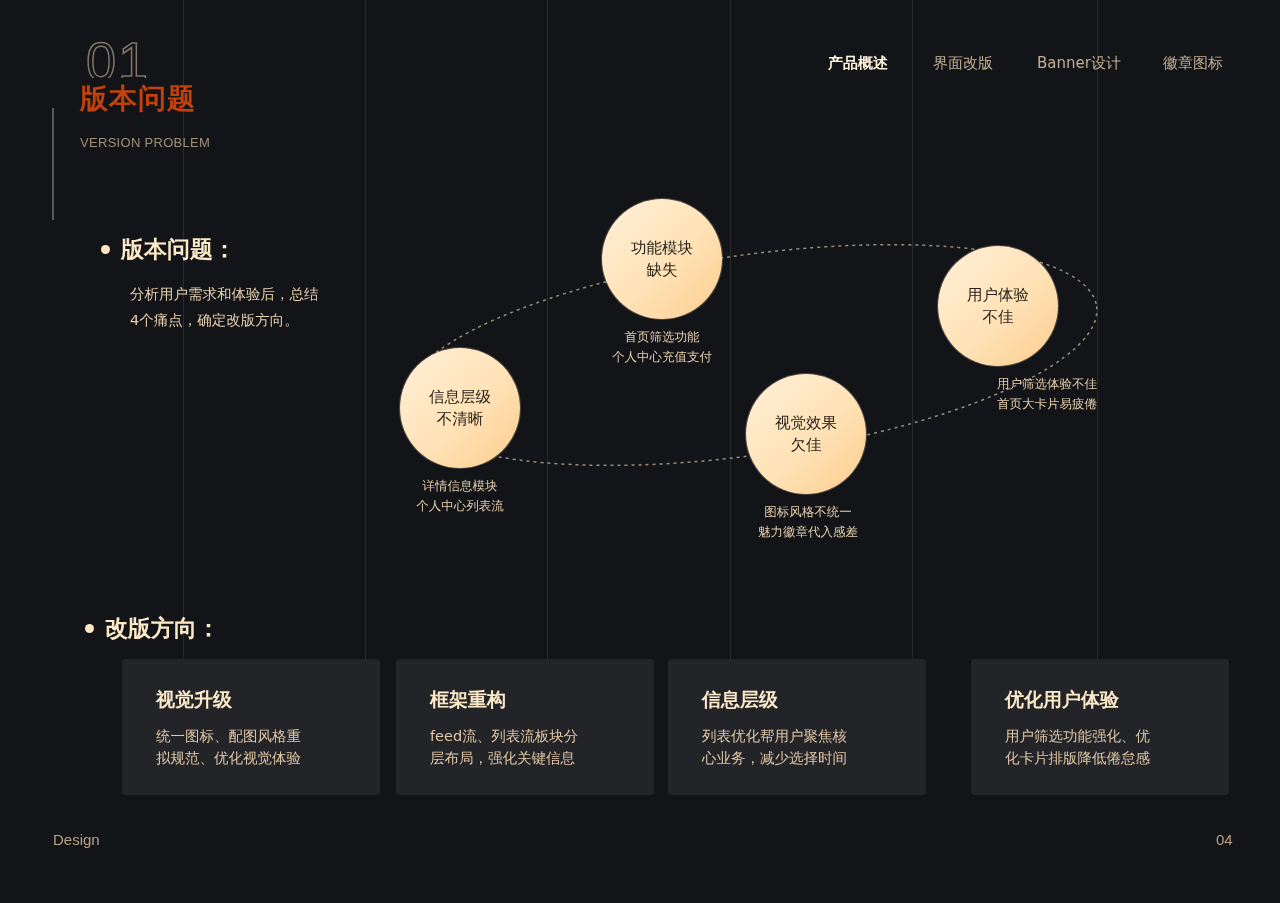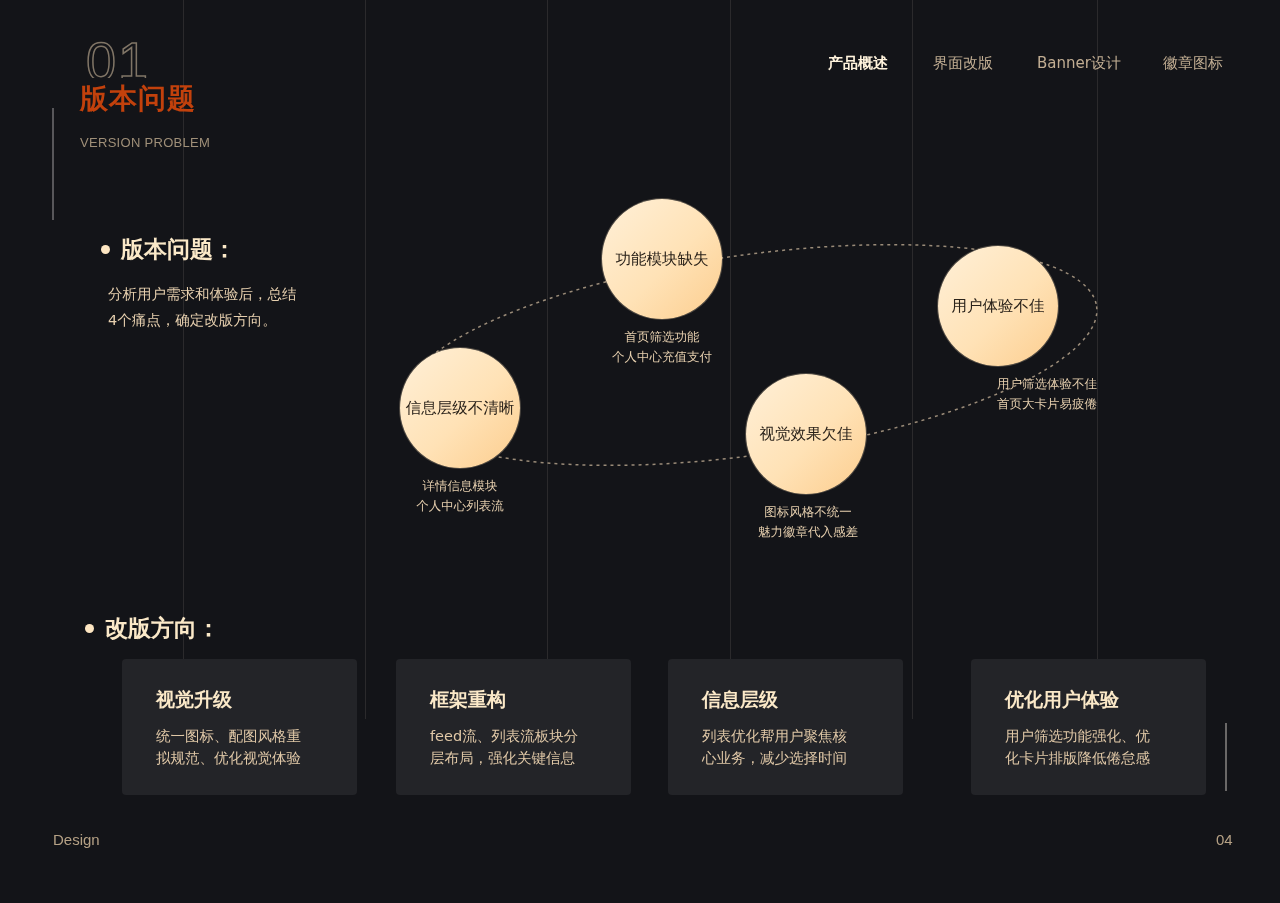--- a/index.html
+++ b/index.html
@@ -15,31 +15,31 @@
 
     .bignum { position:absolute; left:86px; top:34px; font-family:"Liberation Sans",sans-serif;
       font-size:54px; line-height:54px; color:transparent; -webkit-text-stroke:1.5px #807566; height:44px; overflow:hidden; letter-spacing:2px; }
     .title { position:absolute; left:80px; top:80px; font-size:28px; font-weight:bold; color:#c2410c; letter-spacing:1px; }
     .subtitle { position:absolute; left:80px; top:135px; font-family:"Liberation Sans",sans-serif; font-size:13px; color:#9f8f78; letter-spacing:0.3px; }
     .nav-item { font-size:15px; color:#c2ae93; position:absolute; white-space:nowrap; cursor:pointer; }
     .nav-item.active { color:#fff3dc; font-weight:bold;font-family:Liberation Serif, serif; }
 
     .section-head { position:absolute; display:flex; align-items:center; font-size:23px; font-weight:bold; color:#fbe9c8; }
     .bullet { width:9px; height:9px; border-radius:50%; background:#fde6c2; margin-right:11px; }
-    .intro { position:absolute; left:108px; top:281px; font-size:14.5px; line-height:26px; color:#e6cfae; }
+    .intro { position:absolute; left:130px; top:281px; font-size:14.5px; line-height:26px; color:#e6cfae; }
 
     svg.orbit { position:absolute; left:0; top:0; }
     .node { position:absolute; width:120px; height:120px; border-radius:50%;
       background:linear-gradient(135deg,#fff0d8 0%,#ffe2b6 55%,#fccd8e 100%);
       box-shadow:0 0 0 1px rgba(255,230,190,0.25);
-      display:flex; flex-direction:row; align-items:center; justify-content:center;
+      display:flex; flex-direction:column; align-items:center; justify-content:center;
       color:#2a221a; font-size:15.5px; line-height:22px; text-align:center; }
     .node-desc { position:absolute; width:180px; text-align:center; font-size:12.5px; line-height:20px; color:#e6cfae; }
 
-    .card { position:absolute; top:659px; width:235px; height:136px; background:#232428; border-radius:4px; }
+    .card { position:absolute; top:659px; width:258px; height:136px; background:#232428; border-radius:4px; }
     .card-title { position:absolute; left:34px; top:28px; font-size:19px; font-weight:bold; color:#fbe9c8; }
     .card-body { position:absolute; left:34px; top:66px; width:180px; font-size:14.5px; line-height:22px; color:#e0c8a7; }
 
     .footer-left { position:absolute; left:53px; top:831px; font-family:"Liberation Sans",sans-serif; font-size:15px; color:#b5a185; }
     .footer-right { position:absolute; left:1216px; top:831px; font-family:"Liberation Sans",sans-serif; font-size:15px; color:#b5a185; }
   </style>
 </head>
 <body>
 
 <div class="vline" style="left:183px;height:660px;"></div>

